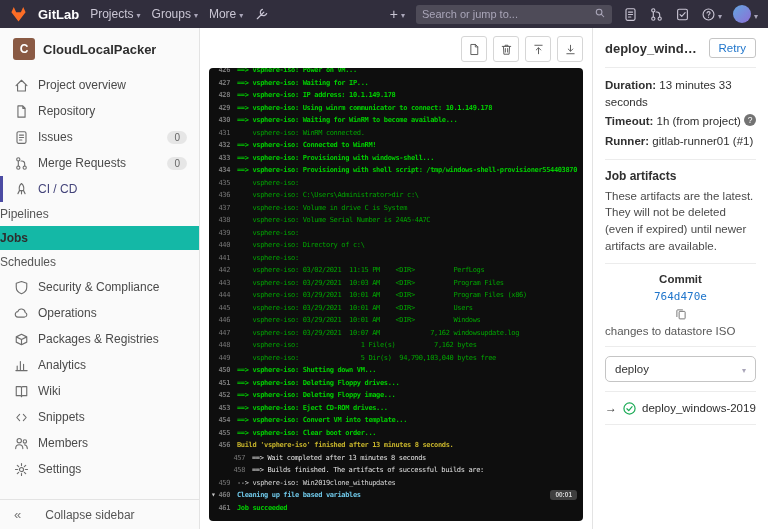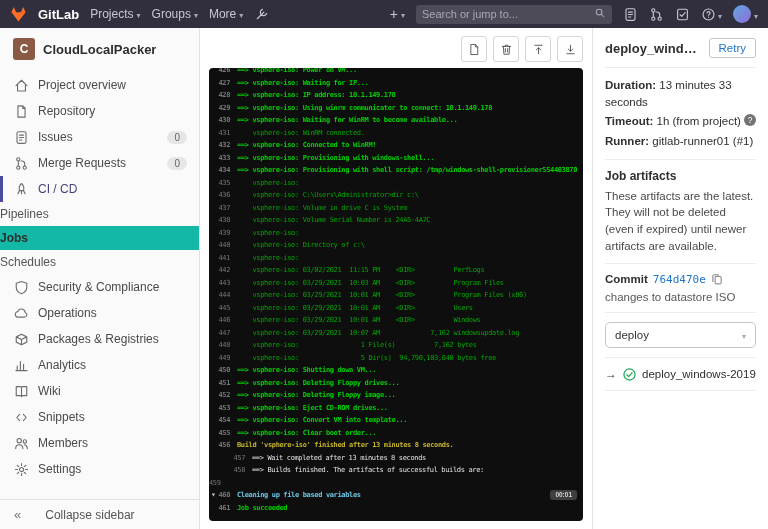--- a/index.html
+++ b/index.html
@@ -52,36 +52,36 @@
   .log-line { display: flex; align-items: flex-start; line-height: 12.5px; height: 12.5px; }
   .ln { flex: 0 0 28px; text-align: right; padding-right: 7px; color: #777; position: relative; cursor: pointer; }
   .chev { position: absolute; left: 2px; top: 0; }
   .chev::after { content: "▾"; color: #c8c8c8; font-size: 8px; }
   .lt { flex: 1; white-space: pre; overflow: hidden; }
   .dur-badge { flex: 0 0 auto; margin: 1px 6px 0 6px; background: var(--badge-bg, #3f3f3f); color: #d6d6d6; border-radius: 3px; padding: 0 5px; font-size: 6.5px; line-height: 10px; height: 10px; font-family: "Liberation Sans", sans-serif; letter-spacing: 0; }
   .gb { color: var(--log-green-bright, #00cf00); font-weight: bold; }
   .g  { color: var(--log-green-dim, #00a500); }
   .yb { color: var(--log-yellow, #c7b42b); font-weight: bold; }
   .wb { color: #e4e4e4; font-weight: normal; padding-left: 15px; }
-  .w  { color: var(--log-white, #d8d8d8); flex-direction: column; }
+  .w  { color: var(--log-white, #d8d8d8); }
   .sec { color: var(--log-section, #6fc8e9); font-weight: bold; cursor: pointer; }
   .sg { color: var(--log-green-bright, #00cf00); font-weight: bold; }
 
   
   .job-panel { width: 176px; flex: 0 0 176px; border-left: 1px solid #e3e3e3; background: #fff; padding: 10px 12px; font-size: 11.5px; color: #303030; overflow: hidden; }
   .panel-title-row { display: flex; align-items: center; justify-content: space-between; gap: 6px; }
   .panel-title { font-size: 13px; font-weight: bold; white-space: nowrap; overflow: hidden; text-overflow: ellipsis; }
   .retry-btn { border: 1px solid #c5c5c5; border-radius: 3px; background: #fff; color: var(--link-blue, #1f75cb); font-size: 11.5px; padding: 3px 9px; cursor: pointer; font-family: "Liberation Sans", sans-serif; }
   .panel-hr { border: none; border-top: 1px solid #ececec; margin: 9px 0; }
   .meta-row { margin: 3px 0; line-height: 1.45; display: flex; align-items: flex-start; }
   .help-icon { margin-left: auto; width: 12px; height: 12px; flex: 0 0 12px; border-radius: 50%; background: #737373; color: #fff; font-size: 8.5px; display: flex; align-items: center; justify-content: center; cursor: pointer; margin-top: 1px; }
   .help-icon::after { content: "?"; }
   .section-title { font-weight: bold; font-size: 12px; margin-bottom: 5px; }
   .artifacts-text { color: #4a4a4a; line-height: 1.45; }
-  .commit-row { display: flex; align-items: flex-start; gap: 5px; }
+  .commit-row { display: flex; align-items: center; gap: 5px; flex-direction: column; }
   .commit-hash { color: var(--link-blue, #1f75cb); font-family: "DejaVu Sans Mono", monospace; font-size: 11px; cursor: pointer; }
   .copy-btn { display: inline-flex; color: #777; cursor: pointer; }
   .commit-msg { margin-top: 5px; color: #585858; }
   .pipeline-row { display: flex; align-items: center; gap: 4px; flex-wrap: wrap; line-height: 1.4; }
   .status-icon { display: inline-flex; flex: 0 0 auto; }
   .link { color: var(--link-blue, #1f75cb); cursor: pointer; text-decoration: none; }
   .stage-dropdown { margin-top: 8px; height: 26px; border: 1px solid #c5c5c5; border-radius: 5px; display: flex; align-items: center; justify-content: space-between; padding: 0 9px; cursor: pointer; color: #333; background: #fff; }
   .job-row { display: flex; align-items: center; gap: 6px; cursor: pointer; }
   .job-arrow::after { content: "→"; font-size: 12px; color: #333; }
   .job-name { color: #2e2e2e; }

